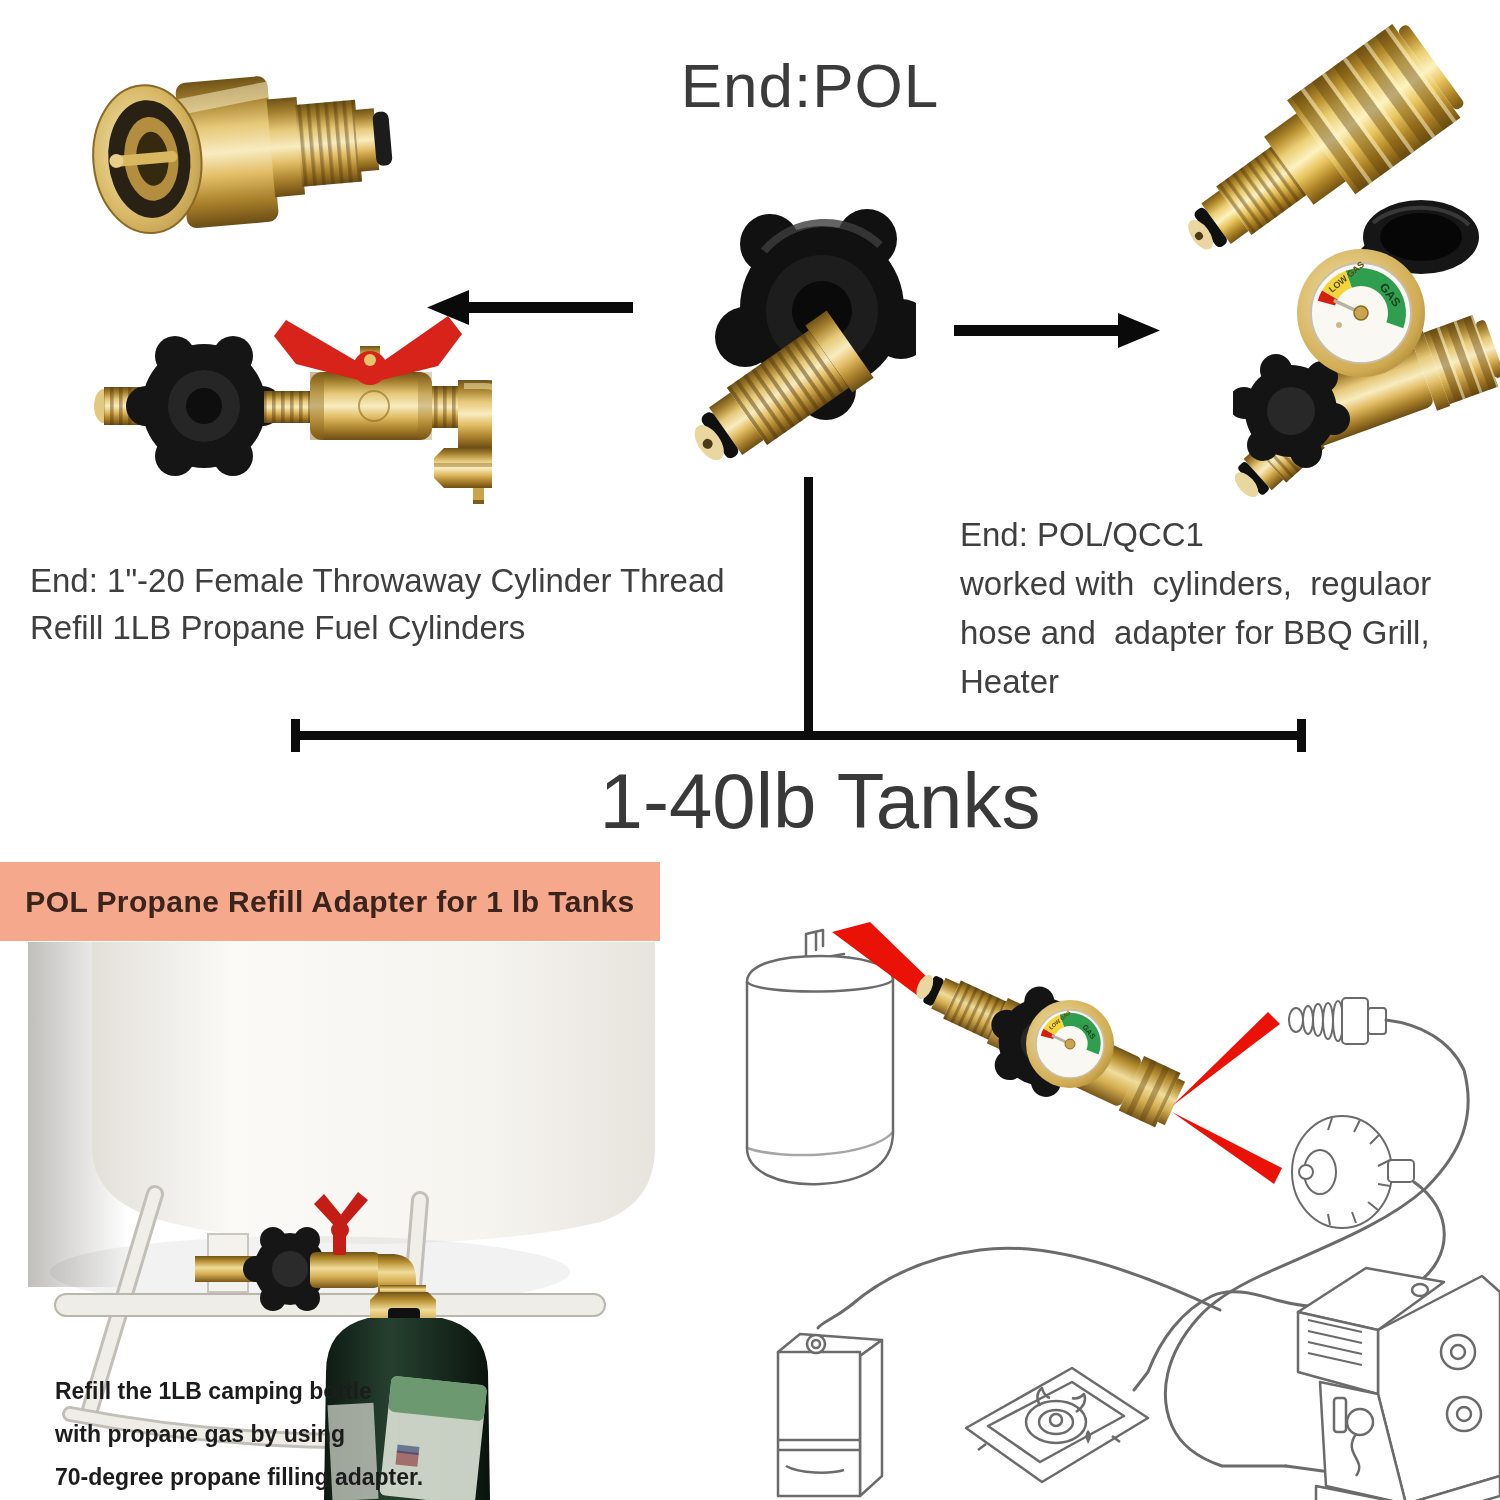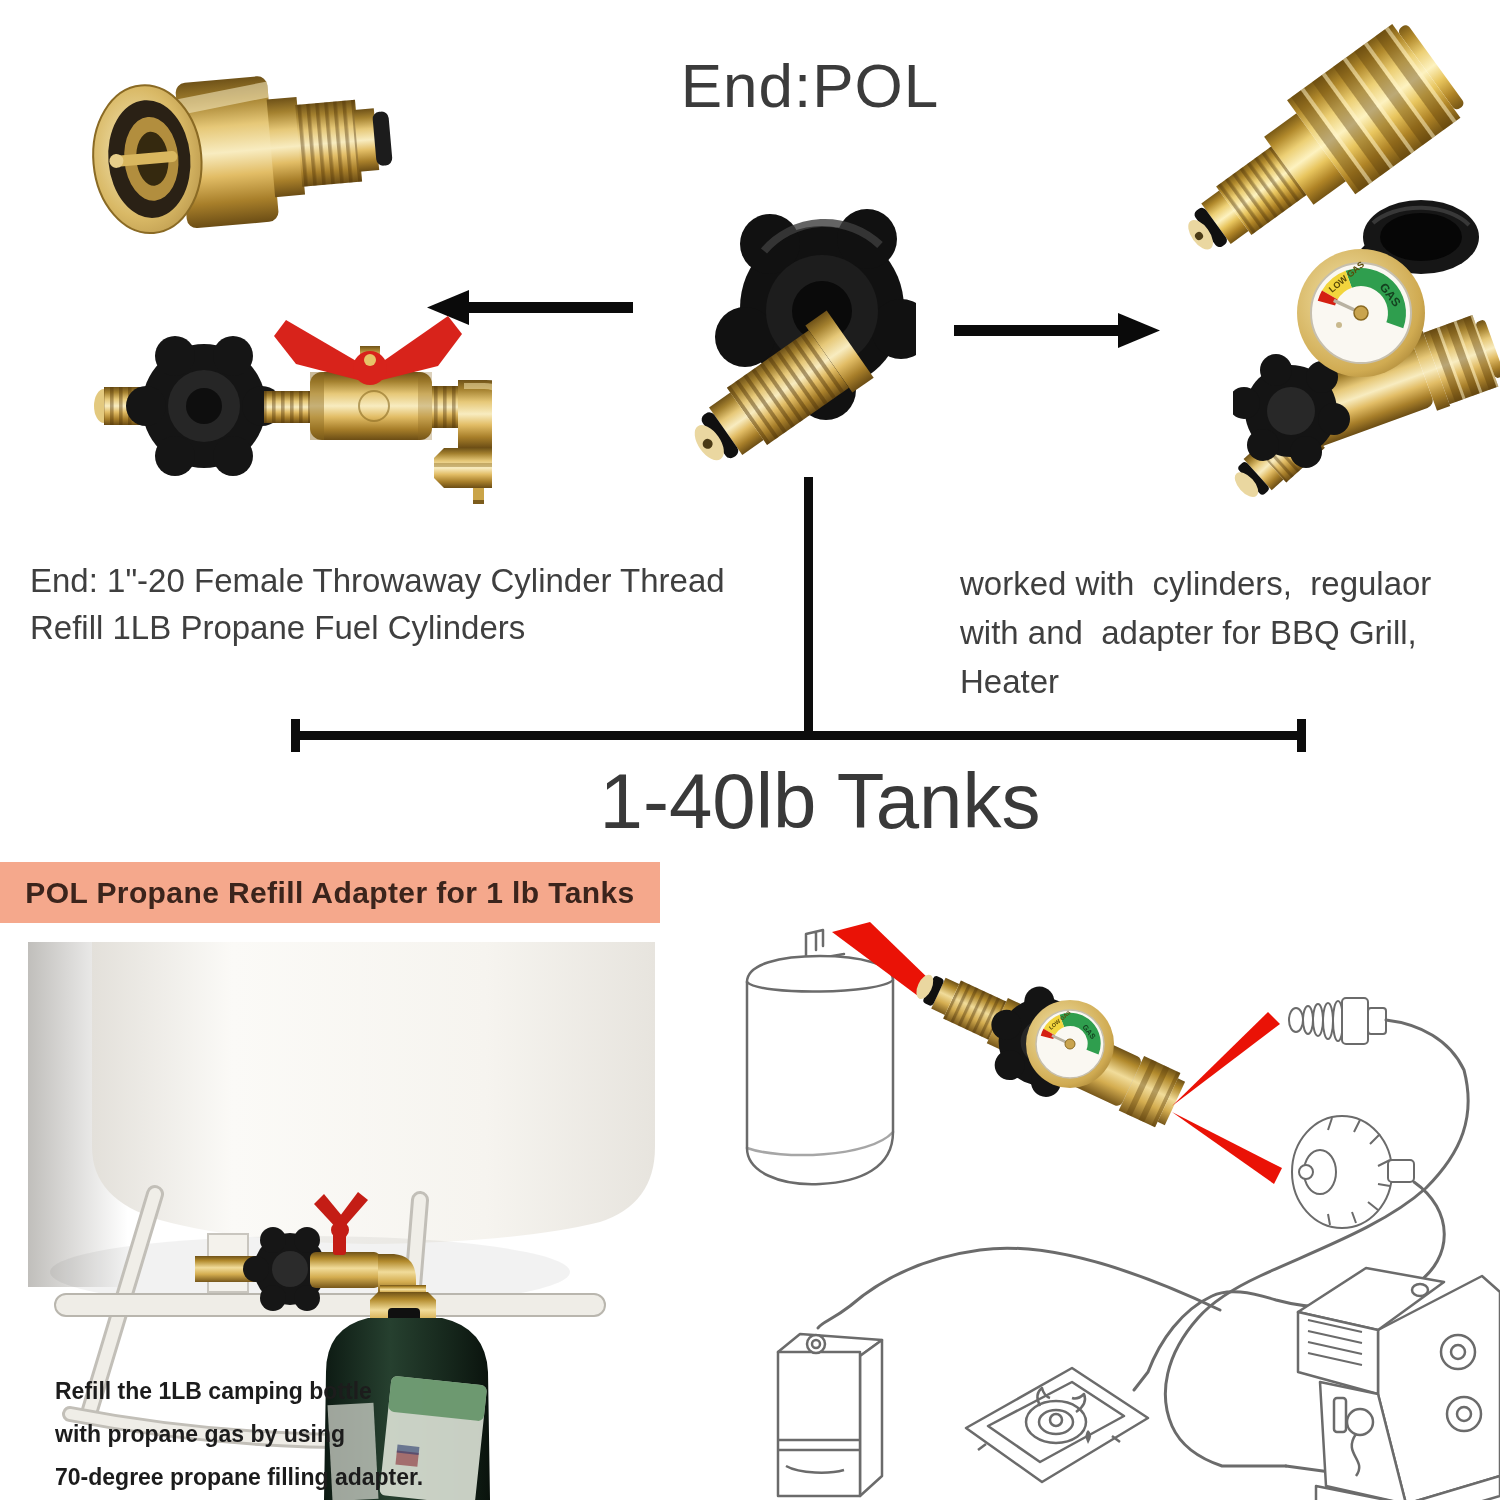--- a/index.html
+++ b/index.html
@@ -10,38 +10,38 @@
   .title-mid{left:580px;top:756px;width:480px;text-align:center;font-size:78px;font-weight:400;color:#393939;}
   .cap-left{left:30px;top:557px;width:780px;font-size:33px;line-height:47px;color:#3f3f3f;white-space:pre;}
   .cap-right{left:960px;top:510px;width:545px;font-size:33px;line-height:49px;color:#3f3f3f;white-space:pre;}
   .cap-right b{color:#404040;font-weight:400;}
   .vline,.hline,.endcap{background:#0c0c0c;}
   .vline{left:804px;top:477px;width:9px;height:256px;}
   .hline{left:294px;top:731px;width:1008px;height:9px;}
   .capL{left:291px;top:719px;width:9px;height:33px;}
   .capR{left:1297px;top:719px;width:9px;height:33px;}
   .photo-box{left:0;top:855px;width:675px;height:645px;overflow:hidden;background:#fff;}
-  .banner{position:absolute;left:0;top:7px;width:660px;height:61px;background:#f5a88c;
+  .banner{position:absolute;left:0;top:7px;width:660px;height:79px;background:#f5a88c;
           display:flex;align-items:center;justify-content:center;}
   .banner-text{font-size:30px;font-weight:700;color:#3b241c;letter-spacing:.4px;}
   .photo-caption{position:absolute;left:55px;font-size:23px;font-weight:700;color:#1c1c1c;white-space:pre;text-align:right;}
   .pc1{top:523px;} .pc2{top:566px;} .pc3{top:609px;}
   svg{display:block;}
   svg text{font-family:"Liberation Sans",sans-serif;}
 </style>
 </head>
 <body>
 
 <div class="canvas">
 
   <div class="abs title-top">End:POL</div>
 
   <div class="abs cap-left"><span>End: 1"-20 Female Throwaway Cylinder Thread</span><br><span>Refill 1LB Propane Fuel Cylinders</span></div>
 
-  <div class="abs cap-right"><br><span>worked with  cylinders,  regulaor</span><br><span>with and  adapter for </span><b>BBQ Grill,</b><br><b>Heater</b></div>
+  <div class="abs cap-right"><span>End: POL/QCC1</span><br><span>worked with  cylinders,  regulaor</span><br><span>hose and  adapter for </span><b>BBQ Grill,</b><br><b>Heater</b></div>
 
   <div class="abs title-mid">1-40lb Tanks</div>
 
   <div class="abs vline"></div>
   <div class="abs hline"></div>
   <div class="abs endcap capL"></div>
   <div class="abs endcap capR"></div>
 
   <svg class="abs" style="left:423px;top:289px" width="214" height="38" viewBox="0 0 214 38">
     <rect x="42" y="13" width="168" height="11" fill="#0a0a0a"></rect>

